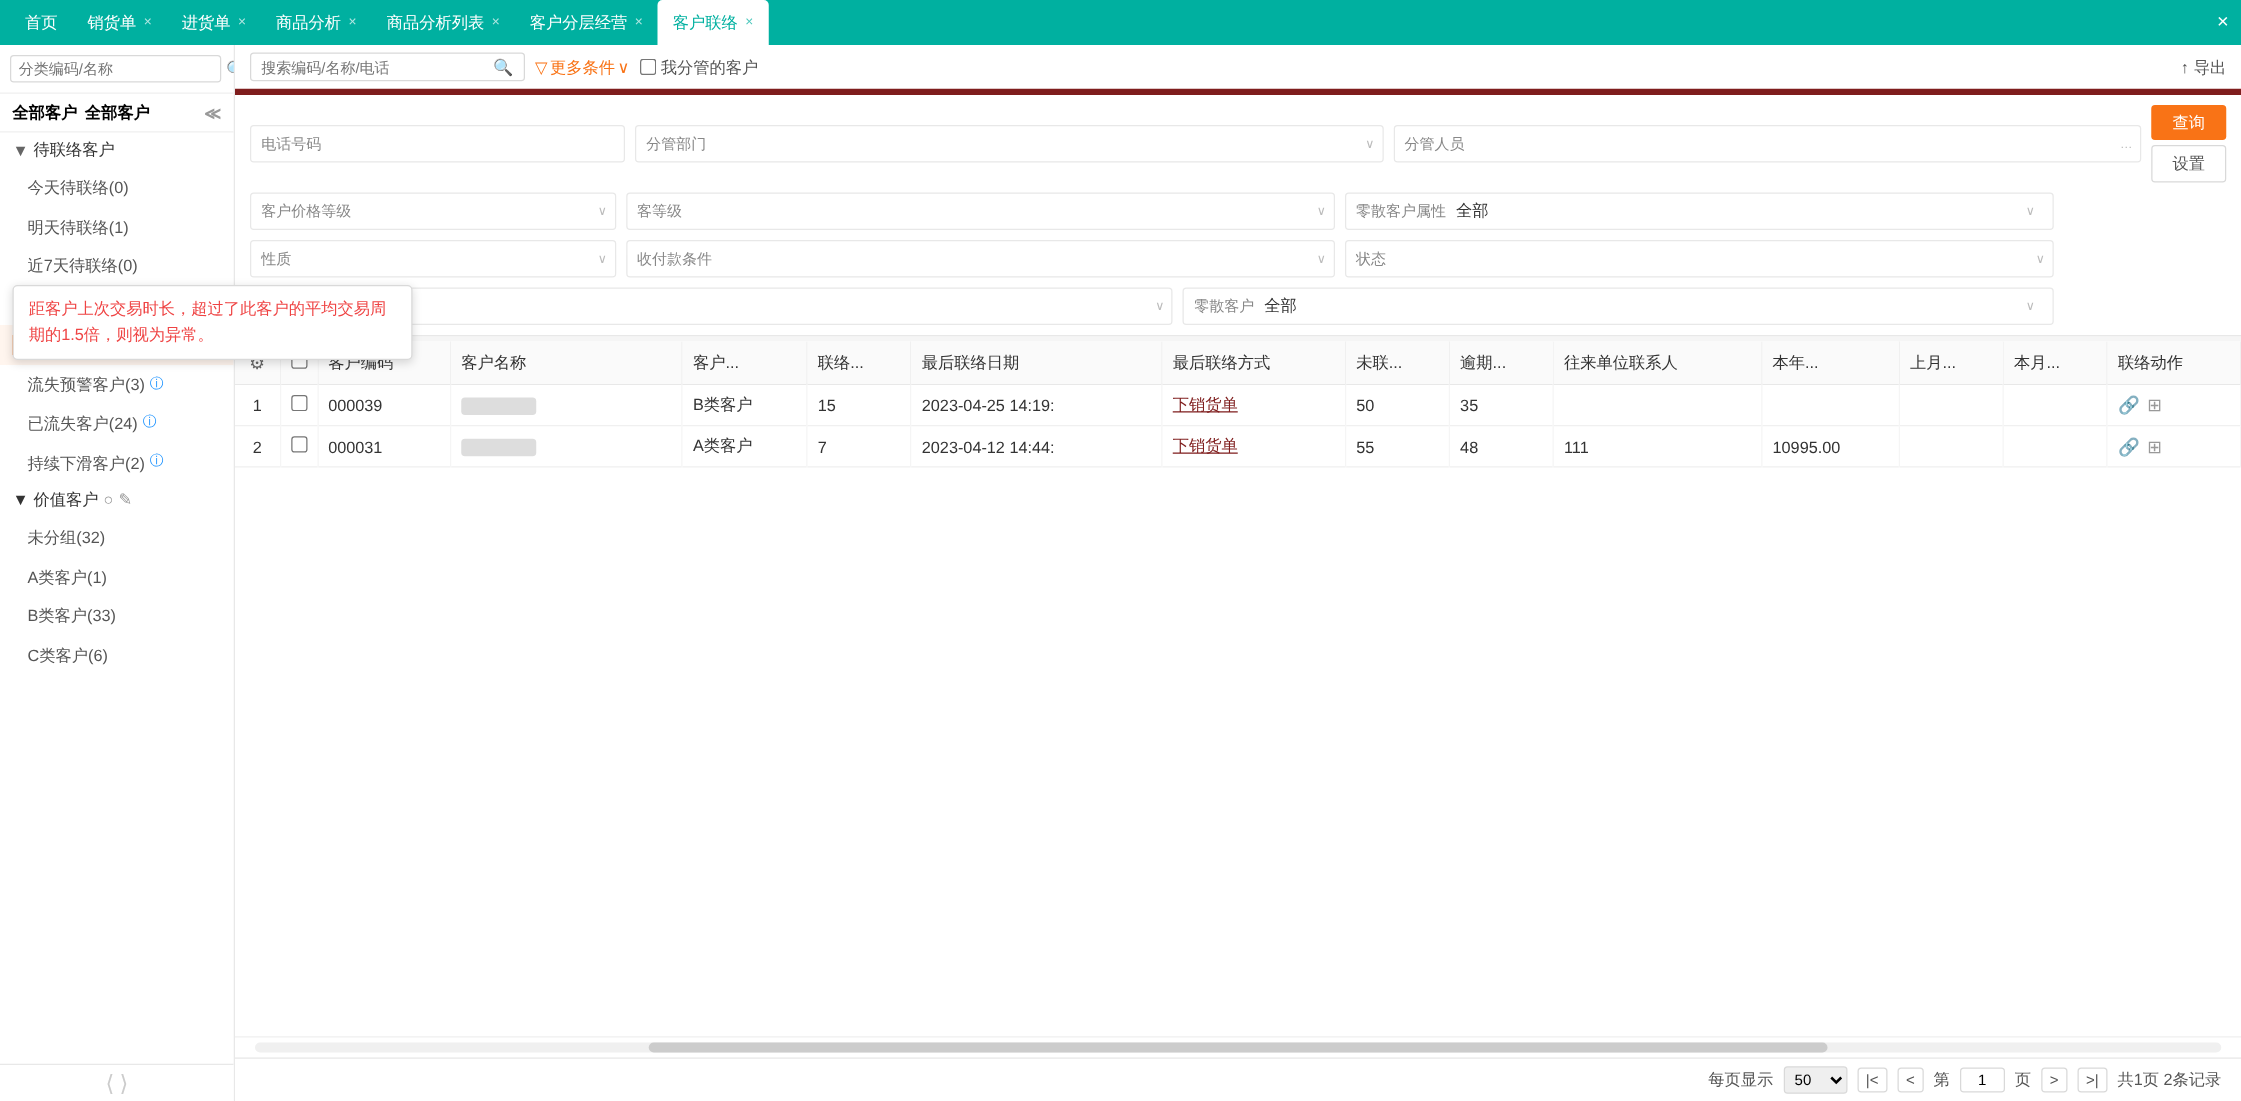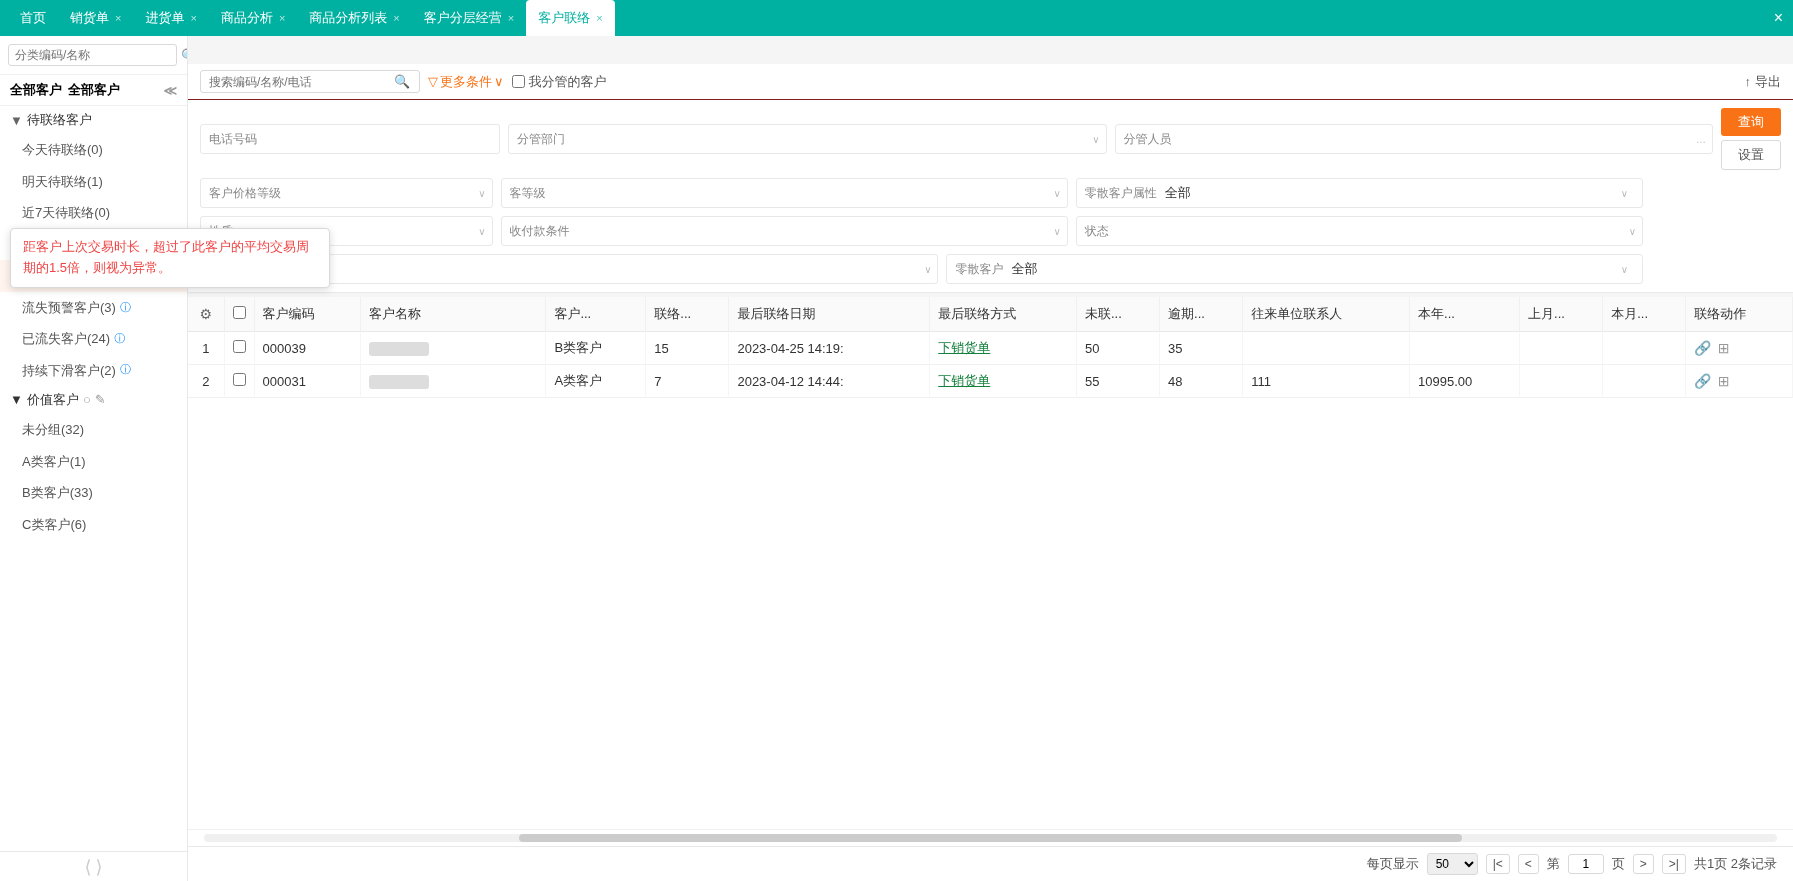--- a/index.html
+++ b/index.html
@@ -130,22 +130,21 @@
       flex-direction: column;
       overflow: hidden;
       background: #f5f5f5;
     }
 
     
     .filter-bar {
       background: #fff;
       padding: 6px 12px;
       display: flex; align-items: center; gap: 8px;
-      border-bottom: 1px solid #7f1d1d;
-      margin-top: 28px;
+      border-bottom: 5px solid #7f1d1d;
     }
     .search-input-wrap {
       display: flex; align-items: center;
       border: 1px solid #d9d9d9;
       border-radius: 3px;
       padding: 3px 8px;
       width: 220px;
     }
     .search-input-wrap input {
       border: none; outline: none; font-size: 12px; flex: 1;
@@ -230,21 +229,21 @@
       white-space: nowrap;
       position: sticky; top: 0; background: #fafafa; z-index: 2;
     }
     tbody tr { border-bottom: 1px solid #f0f0f0; }
     tbody td {
       padding: 7px 8px;
       color: #333;
       border-right: 1px solid #f5f5f5;
       white-space: nowrap;
     }
-    .link-text { color: #15803d; text-decoration: underline; cursor: pointer; }
+    .link-text { color: #7f1d1d; text-decoration: underline; cursor: pointer; }
     .actions-cell { display: flex; gap: 6px; align-items: center; }
     .action-icon { color: #999; cursor: pointer; font-size: 14px; }
 
     
     .bottom-bar {
       background: #fff;
       border-top: 1px solid #e8e8e8;
       padding: 6px 16px;
       display: flex; align-items: center; justify-content: flex-end;
       gap: 8px;

